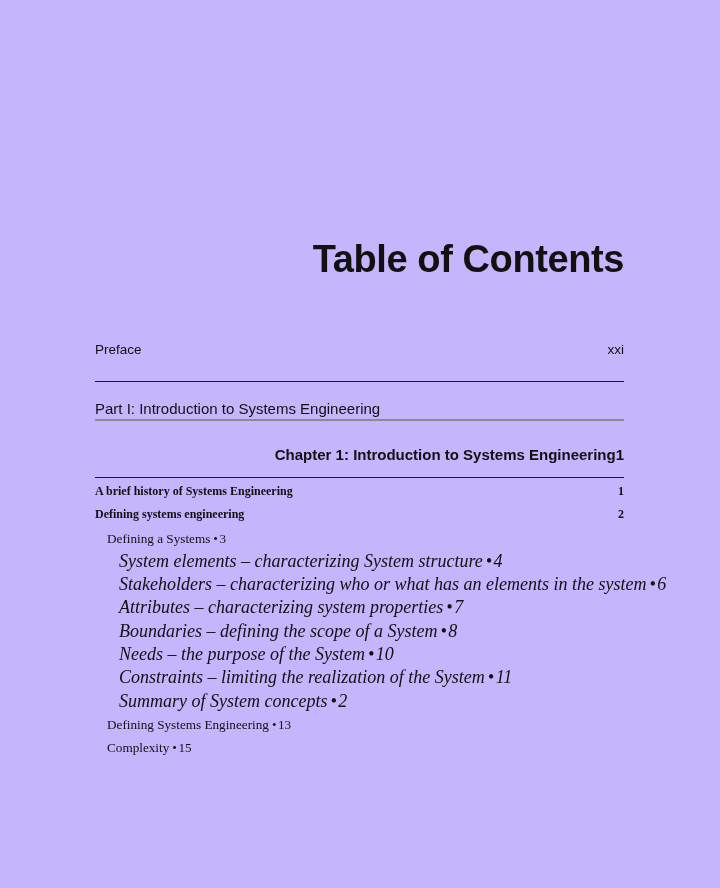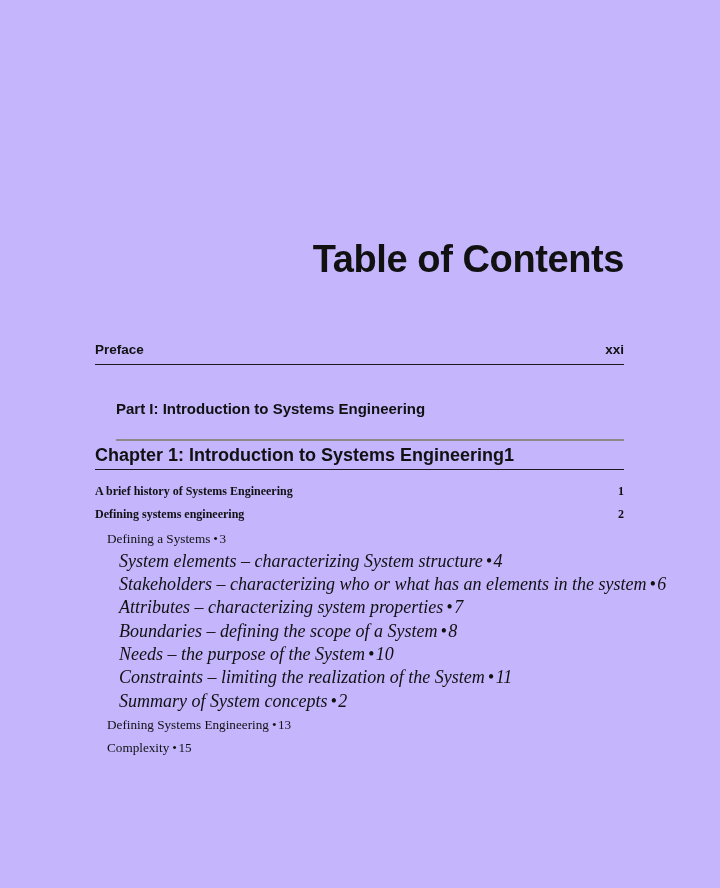--- a/index.html
+++ b/index.html
@@ -42,59 +42,58 @@
   
   .frontmatter-row {
     position: absolute;
     top: 341px;
     left: 0;
     right: 0;
     display: flex;
     align-items: flex-end;
     justify-content: space-between;
     font-family: "Liberation Sans", sans-serif;
-    font-weight: bold;
+    font-weight: normal;
     font-size: 13.5px;
     line-height: 18px;
     color: #111111;
-    padding-bottom: 5px;
+    padding-bottom: 22px;
     border-bottom: 1.3px solid #1a1a1a;
   }
 
   
   .part-row {
     position: absolute;
     top: 399px;
     left: 0;
     right: 0;
+    font-family: "Liberation Sans", sans-serif;
+    font-weight: normal;
+    font-size: 15px;
+    line-height: 20px;
+    color: #111111;
+    padding-bottom: 0;
+    border-bottom: 2.2px solid #8a8a8a;
+  }
+
+  
+  .chapter-row {
+    position: absolute;
+    top: 446px;
+    left: 0;
+    right: 0;
+    display: flex;
+    align-items: baseline;
+    justify-content: flex-end;
     font-family: "Liberation Sans", sans-serif;
     font-weight: bold;
     font-size: 15px;
-    line-height: 20px;
-    color: #111111;
-    padding-bottom: 20px;
-    border-bottom: 2.2px solid #8a8a8a;
-    margin-left: 21px;
-  }
-
-  
-  .chapter-row {
-    position: absolute;
-    top: 446px;
-    left: 0;
-    right: 0;
-    display: flex;
-    align-items: baseline;
-    justify-content: flex-start;
-    font-family: "Liberation Sans", sans-serif;
-    font-weight: bold;
-    font-size: 18px;
     line-height: 18px;
     color: #111111;
-    padding-bottom: 5px;
+    padding-bottom: 13px;
     border-bottom: 1.3px solid #1a1a1a;
   }
 
   
   .entries {
     position: absolute;
     top: 480px;
     left: 0;
     right: 0;
   }

